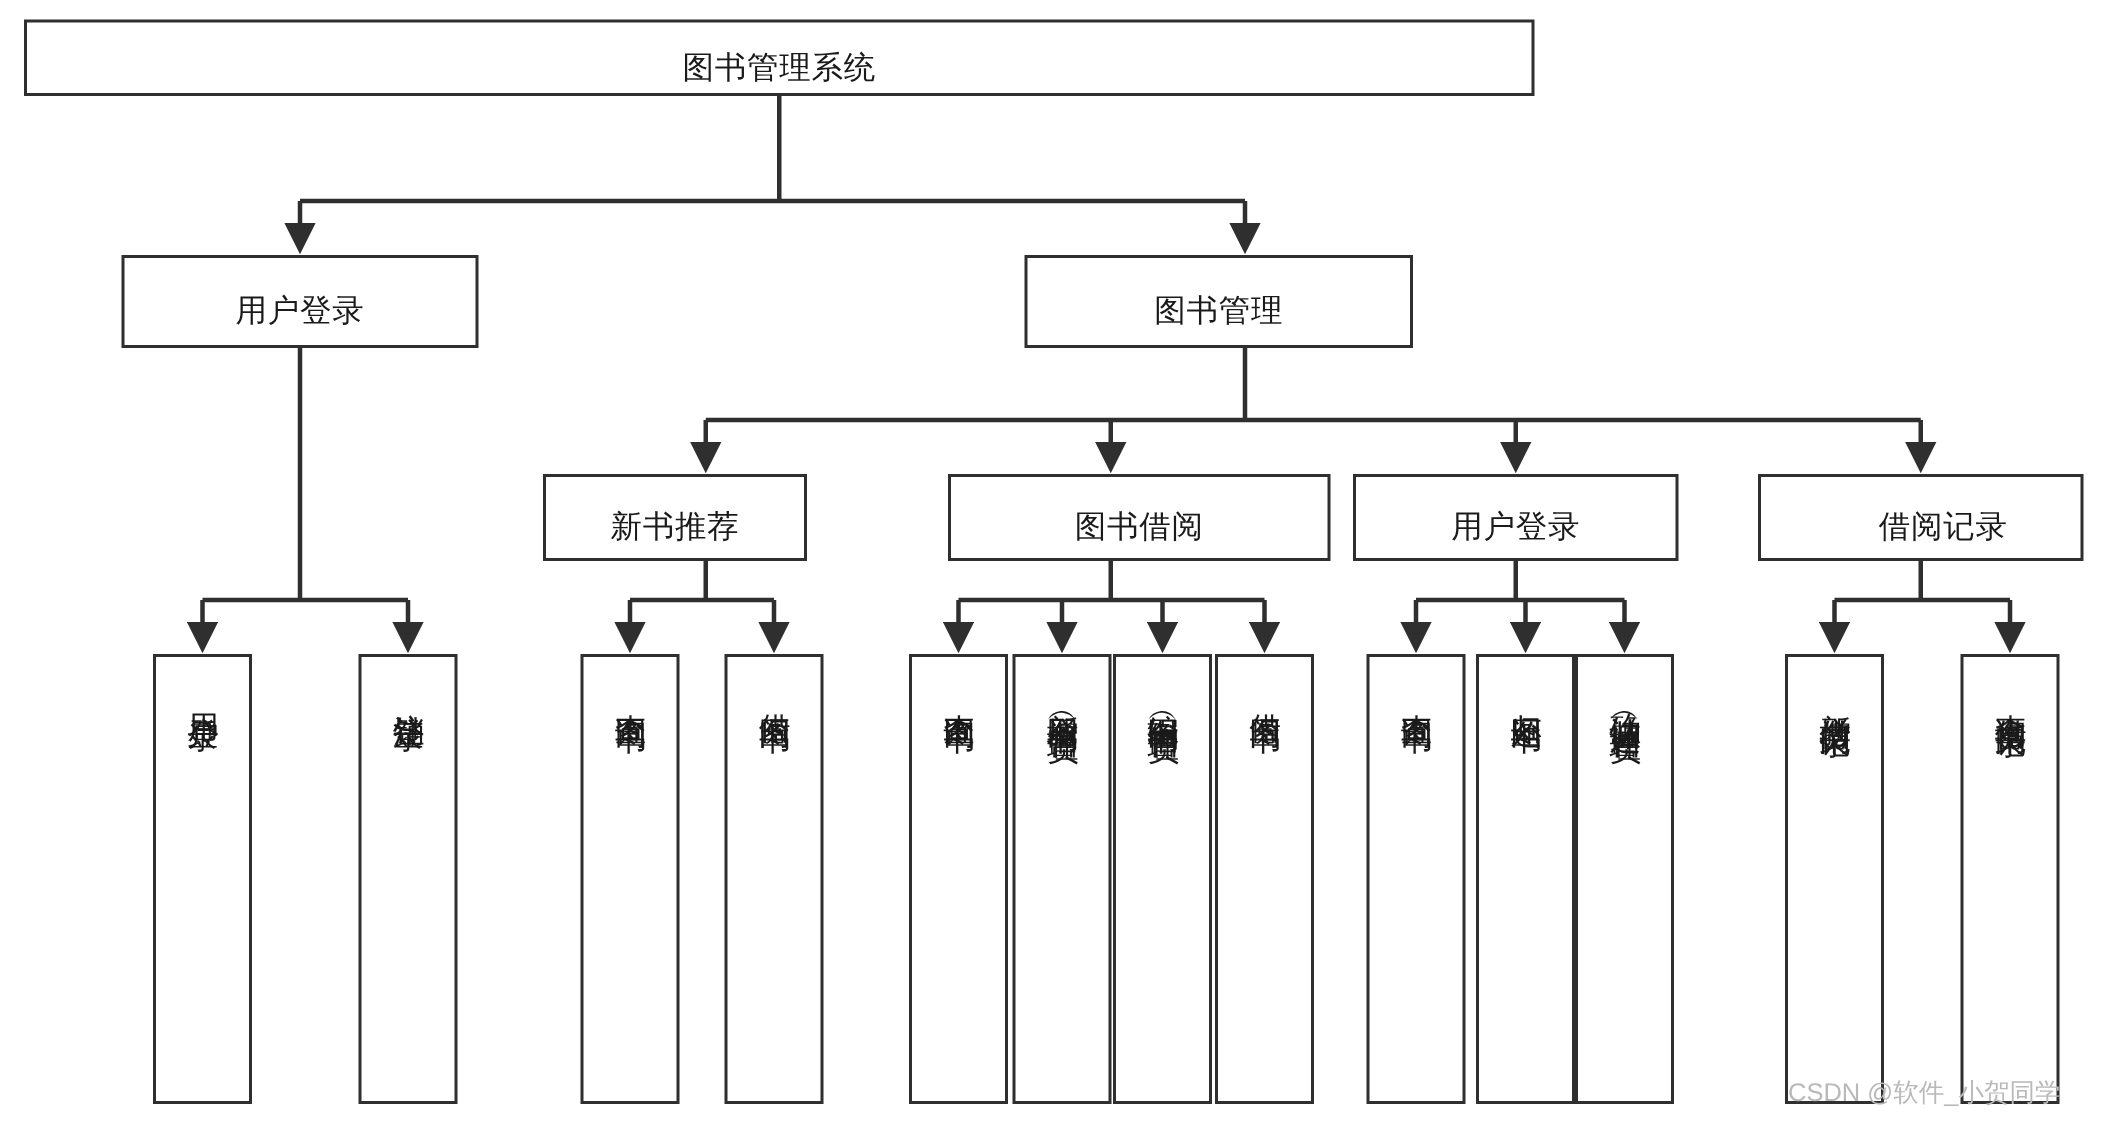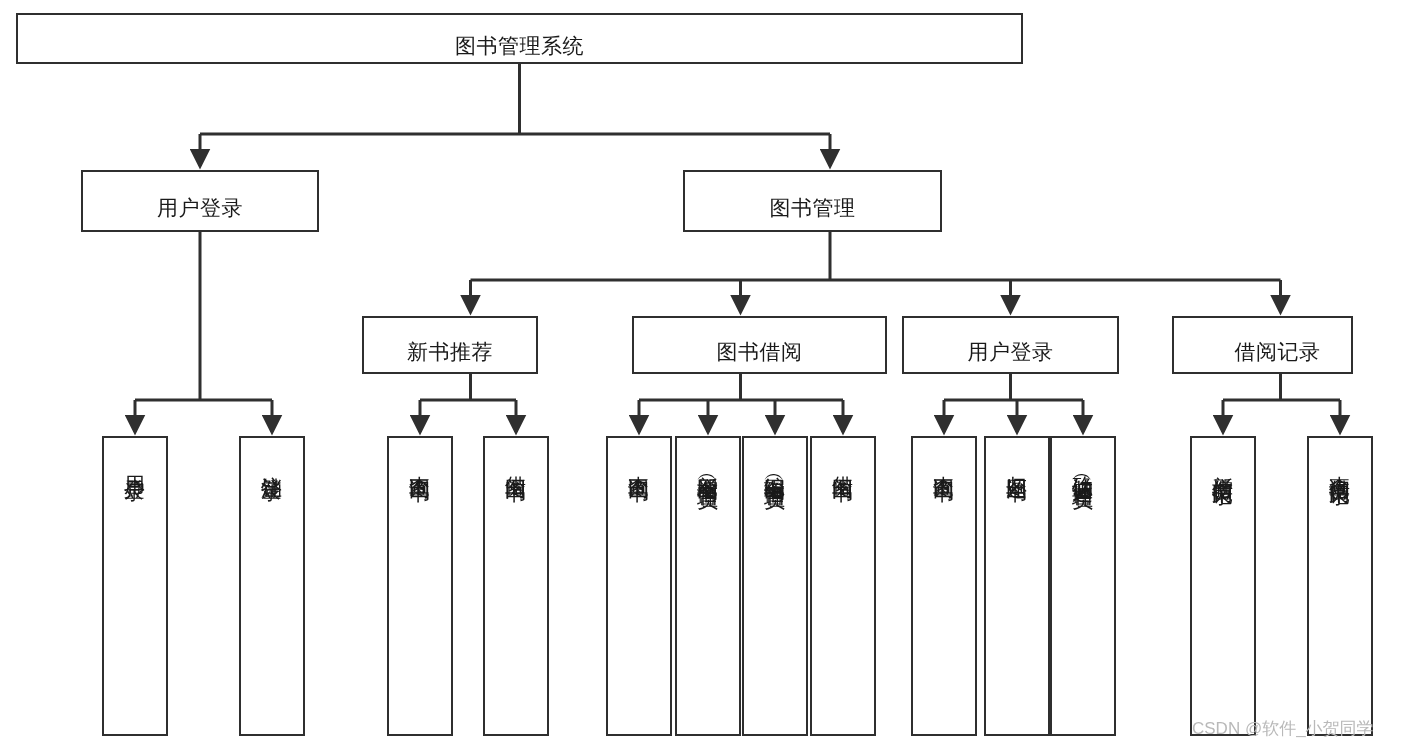--- a/index.html
+++ b/index.html
@@ -120,21 +120,21 @@
       </div>
       <div class="node horiz" style="left: 362px; top: 316px; width: 176px; height: 58px;">
         <span class="label">新书推荐</span>
       </div>
       <div class="node horiz" style="left: 632px; top: 316px; width: 255px; height: 58px;">
         <span class="label">图书借阅</span>
       </div>
       <div class="node horiz" style="left: 902px; top: 316px; width: 217px; height: 58px;">
         <span class="label">用户登录</span>
       </div>
-      <div class="node horiz" style="left: 1172px; top: 316px; width: 181px; height: 58px; padding-left: 30px;">
+      <div class="node horiz" style="left: 1172px; top: 316px; width: 217px; height: 58px; padding-left: 30px;">
         <span class="label">借阅记录</span>
       </div>
       <div class="node vert" style="left: 102px; top: 436px; width: 66px; height: 300px;">
         <span class="label">用户登录</span>
       </div>
       <div class="node vert" style="left: 239px; top: 436px; width: 66px; height: 300px;">
         <span class="label">注销登录</span>
       </div>
       <div class="node vert" style="left: 387px; top: 436px; width: 66px; height: 300px;">
         <span class="label">查询图书</span>

